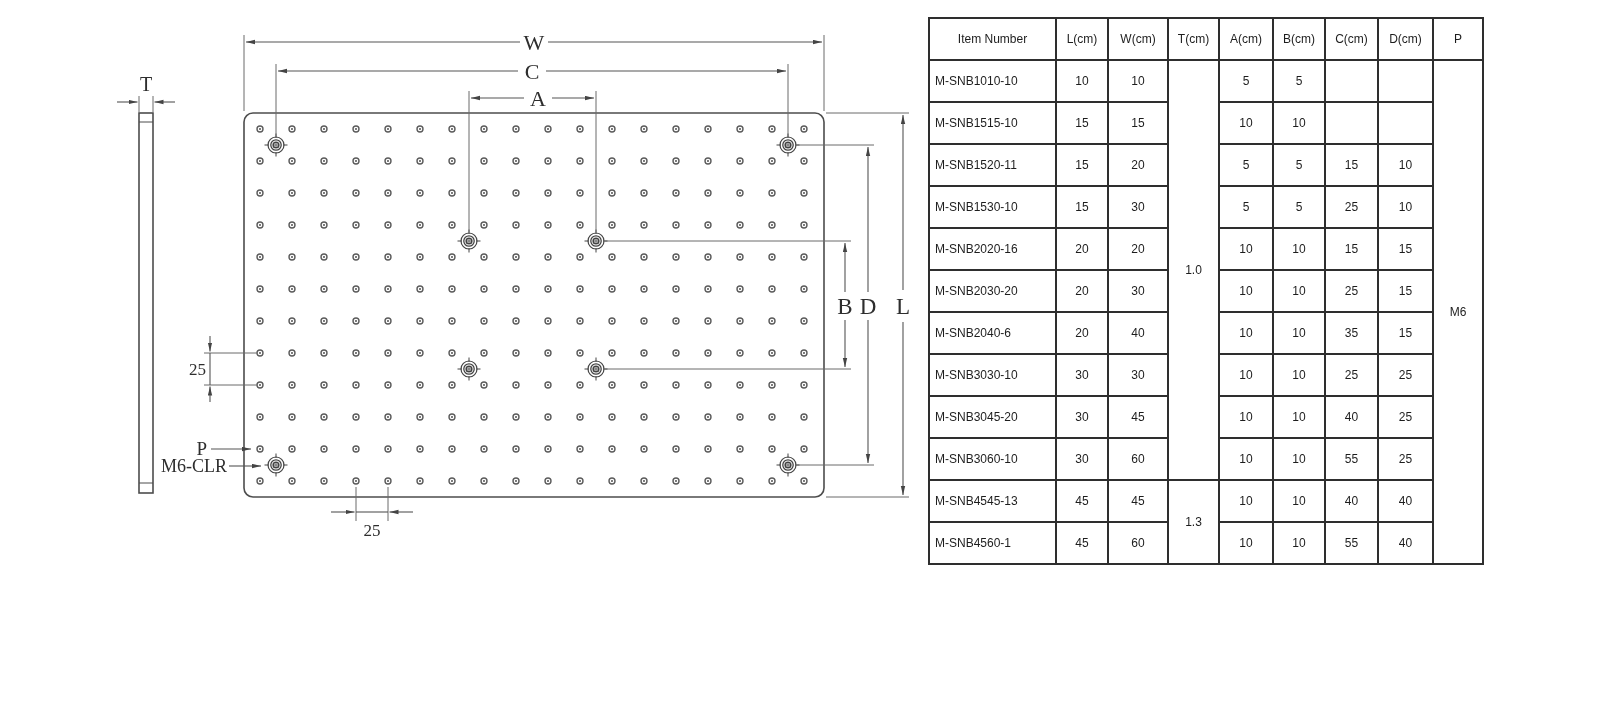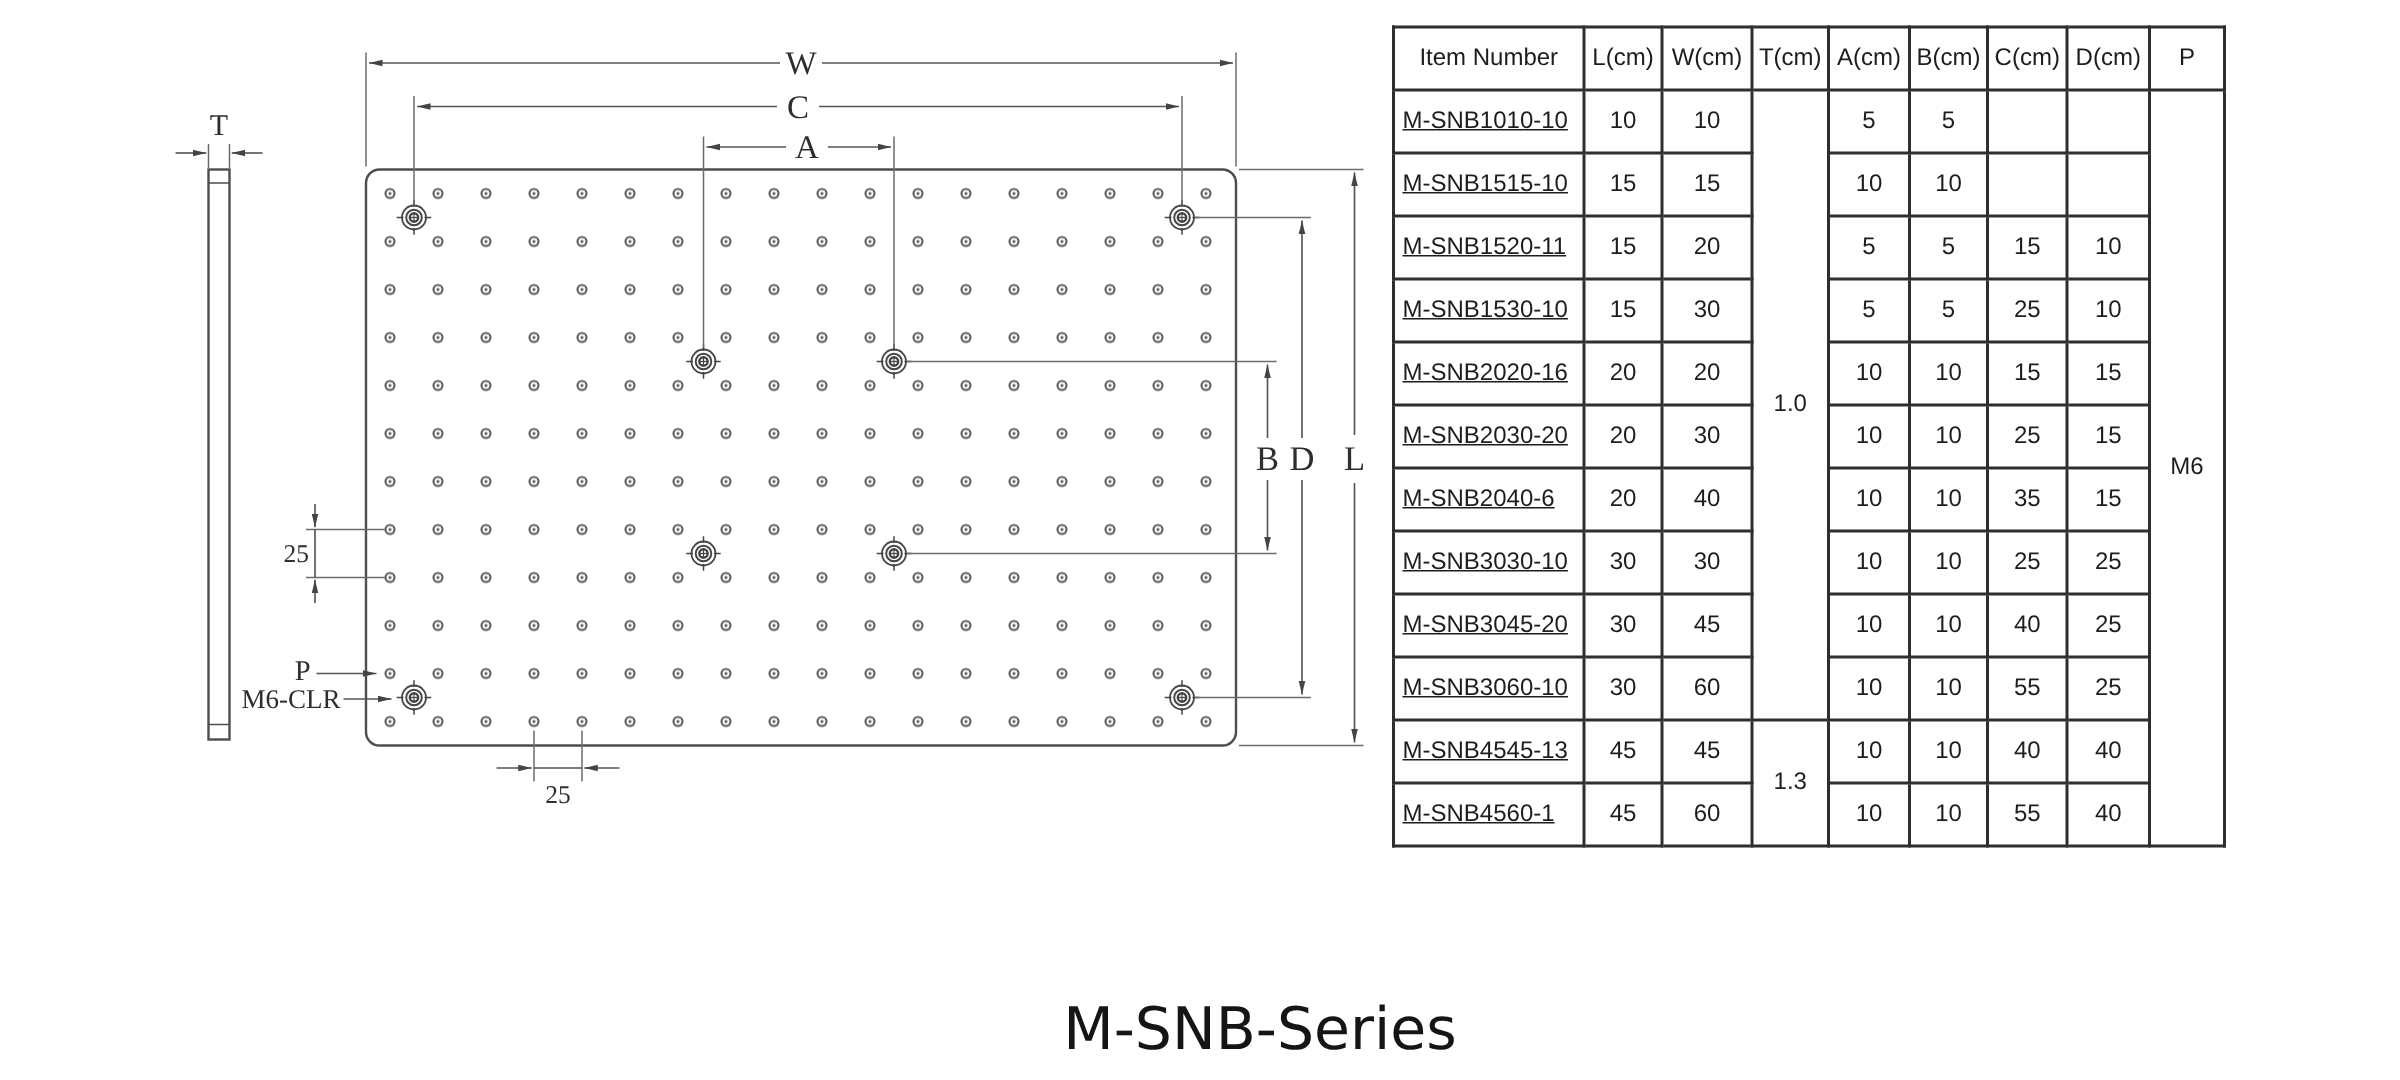--- a/index.html
+++ b/index.html
@@ -5,24 +5,24 @@
   html,body{margin:0;padding:0;background:#fff;}
   #canvas{position:relative;width:1600px;height:720px;background:#fff;overflow:hidden;
           font-family:"Liberation Sans",sans-serif;}
   svg{position:absolute;left:0;top:0;}
   .ext{stroke:#6b6b6b;stroke-width:1;fill:none;}
   .dim{stroke:#555;stroke-width:1.1;fill:none;}
   .edge{stroke:#4d4d4d;stroke-width:1.6;fill:#fff;}
   .thin{stroke:#4d4d4d;stroke-width:1;fill:none;}
   .dimtext{fill:#2e2e2e;font-family:"Liberation Serif",serif;}
   .spec-table{position:absolute;left:928px;top:17px;border-collapse:collapse;table-layout:fixed;
-              font-family:"Liberation Sans",sans-serif;font-size:16px;color:#1d1d1d;}
+              font-family:"Liberation Sans",sans-serif;font-size:12px;color:#1d1d1d;}
   .spec-table th,.spec-table td{border:2px solid #2e2e2e;height:40px;padding:0;text-align:center;
               font-weight:400;white-space:nowrap;overflow:hidden;background:#fff;}
-  .spec-table td.item{text-align:left;padding-left:5px;text-decoration:underline;}
+  .spec-table td.item{text-align:left;padding-left:5px;}
   #title{position:absolute;left:640px;top:664px;width:400px;text-align:center;
          font-family:"DejaVu Sans",sans-serif;font-size:39px;color:#151515;letter-spacing:0;}
 </style>
 </head>
 <body>
 
 <div id="canvas">
 
   <svg width="1600" height="720" viewBox="0 0 1600 720">
     <defs>
@@ -285,15 +285,14 @@
           <td>45</td>
           <td>60</td>
           <td>10</td>
           <td>10</td>
           <td>55</td>
           <td>40</td>
         </tr>
       </tbody>
   </table>
 
-  <div id="title">M-SNB-Series</div>
 
 </div>
 
 </body></html>

